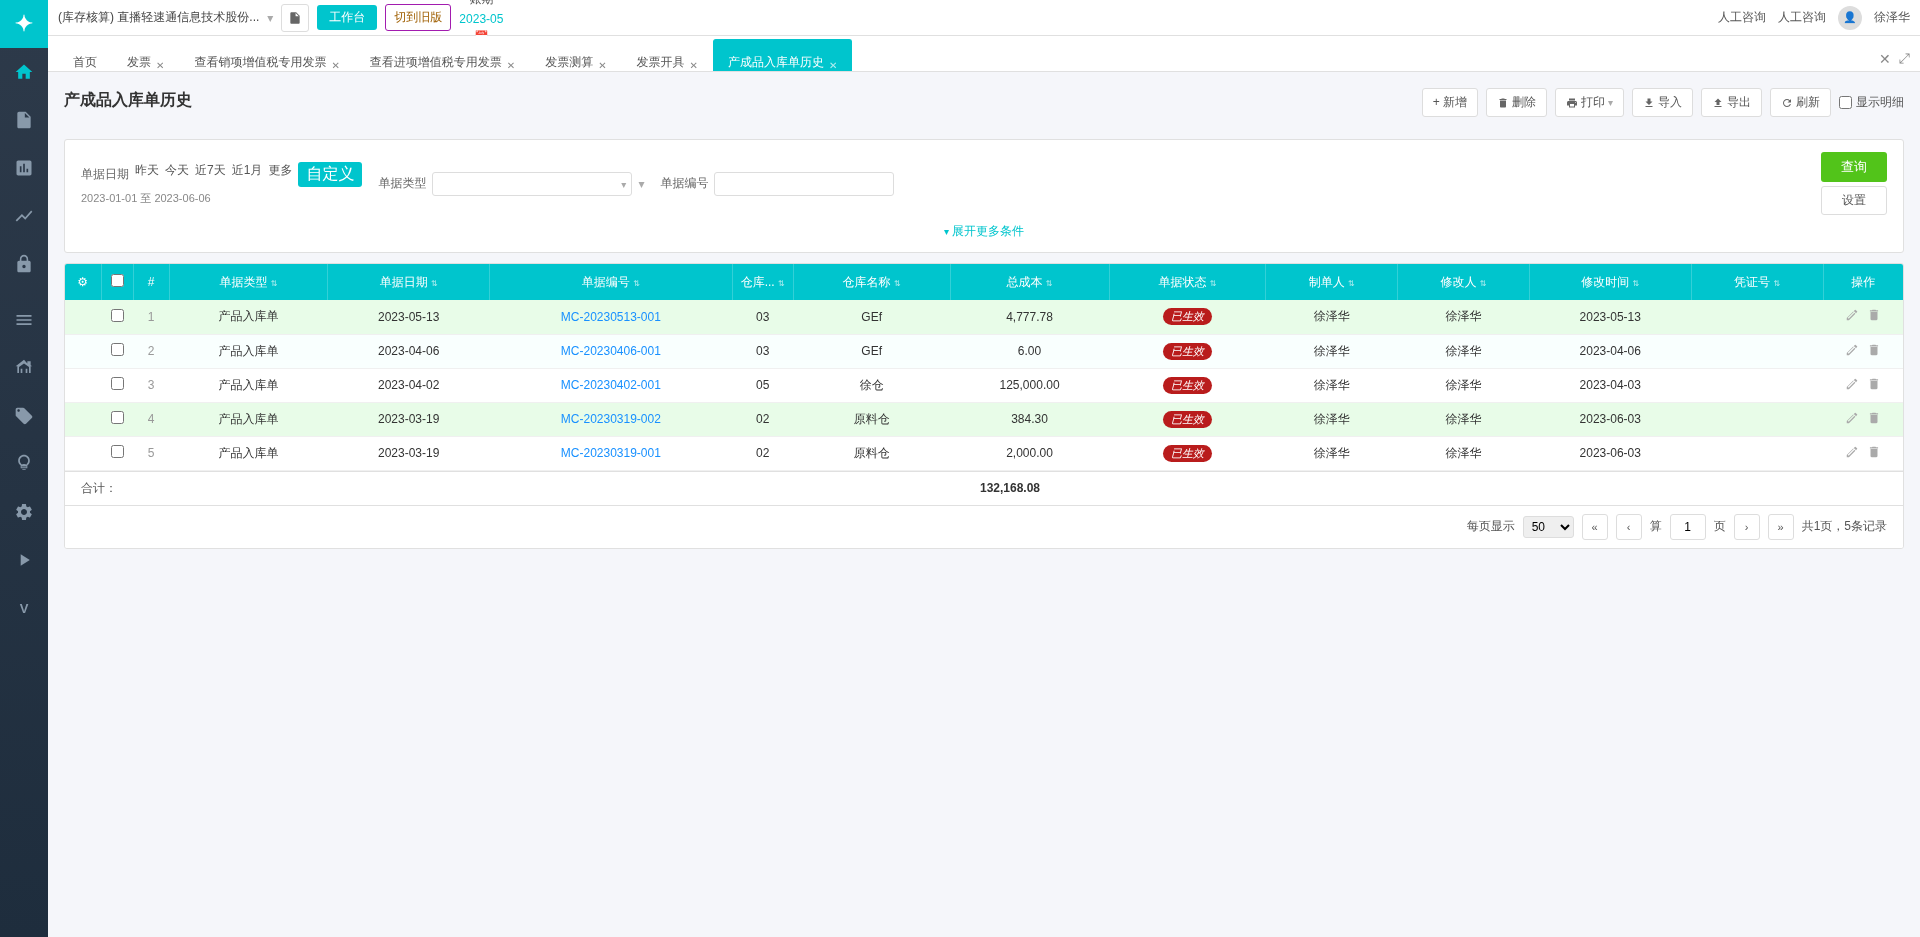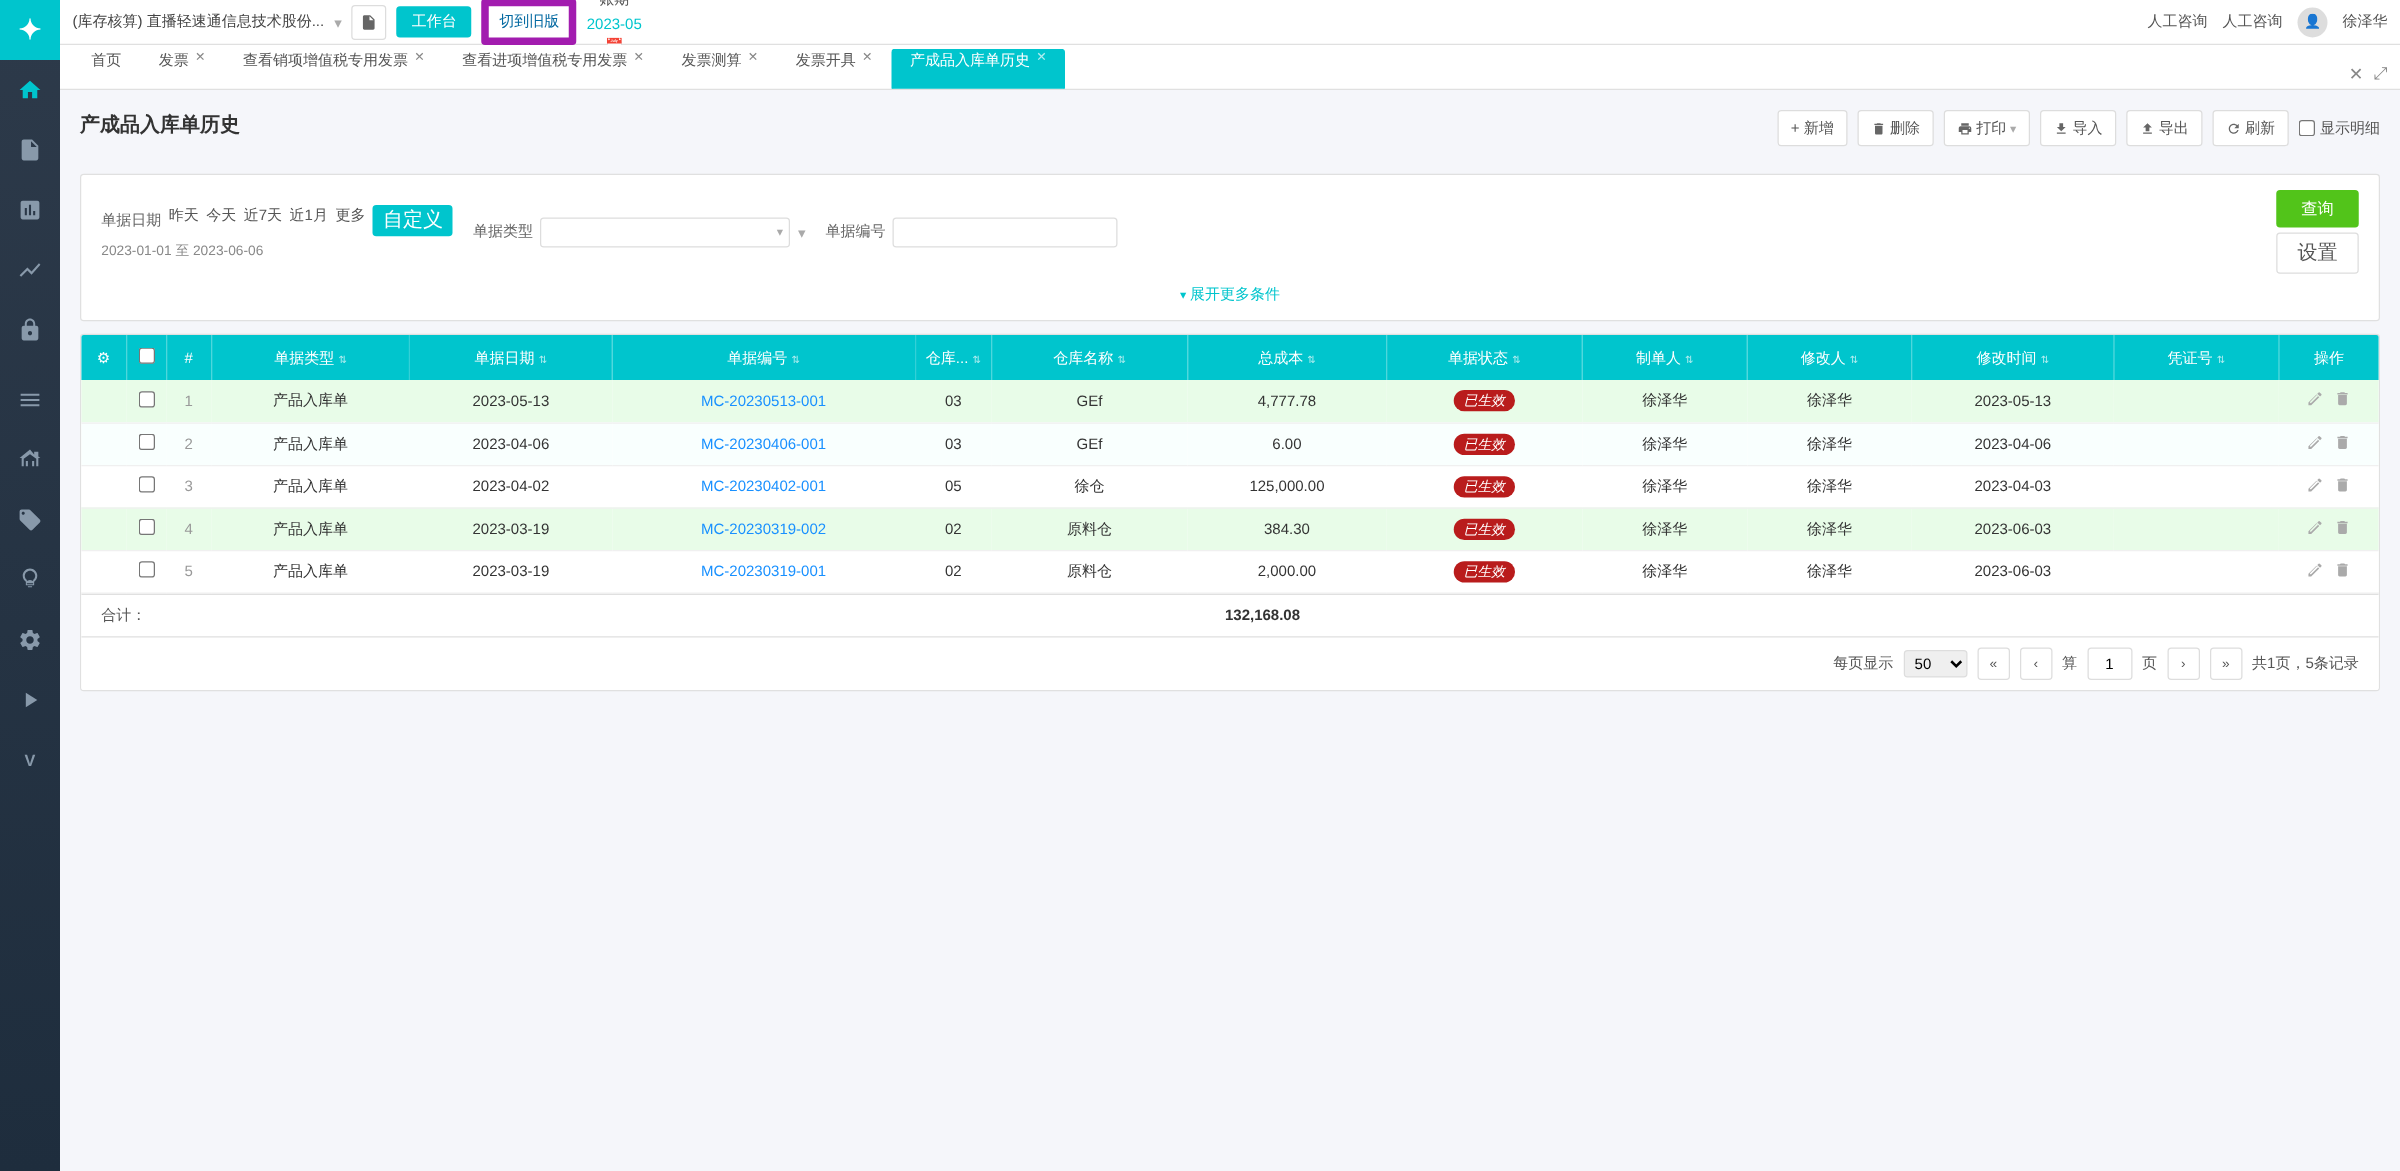--- a/index.html
+++ b/index.html
@@ -16,27 +16,27 @@
     .sidebar-item svg { width: 20px; height: 20px; }
 
     
     .main { flex: 1; display: flex; flex-direction: column; background: #f5f6fa; }
 
     
     .topbar { height: 36px; background: #fff; display: flex; align-items: center; border-bottom: 1px solid #e0e0e0; padding: 0 10px; gap: 8px; }
     .topbar-title { font-size: 12px; color: #444; display: flex; align-items: center; gap: 4px; max-width: 220px; white-space: nowrap; overflow: hidden; text-overflow: ellipsis; }
     .topbar-icon-btn { width: 28px; height: 28px; border: 1px solid #ddd; border-radius: 3px; display: flex; align-items: center; justify-content: center; cursor: pointer; background: #fff; color: #555; }
     .topbar-workbench { background: #00c5cd; color: #fff; border: none; border-radius: 3px; padding: 4px 12px; font-size: 12px; cursor: pointer; }
-    .topbar-switch { background: #fff; color: #0369a1; border: 6px solid #a21caf; border-radius: 3px; padding: 4px 8px; font-size: 12px; cursor: pointer; }
+    .topbar-switch { background: #fff; color: #a16207; border: 1px solid #a21caf; border-radius: 3px; padding: 4px 8px; font-size: 12px; cursor: pointer; }
     .topbar-period { font-size: 12px; color: #555; display: flex; align-items: center; gap: 4px; flex-direction: column; }
     .topbar-right { margin-left: auto; display: flex; align-items: center; gap: 12px; font-size: 12px; color: #555; }
 
     
     .tabs { height: 36px; background: #fff; display: flex; align-items: flex-end; border-bottom: 1px solid #e0e0e0; padding-left: 10px; gap: 0; }
-    .tab { height: 32px; padding: 0 14px; display: flex; align-items: flex-start; gap: 5px; cursor: pointer; font-size: 12px; color: #555; border: 1px solid transparent; border-bottom: none; white-space: nowrap; }
+    .tab { height: 32px; padding: 0 14px; display: flex; align-items: flex-end; gap: 5px; cursor: pointer; font-size: 12px; color: #555; border: 1px solid transparent; border-bottom: none; white-space: nowrap; }
     .tab.active { background: #00c5cd; color: #fff; border-radius: 3px 3px 0 0; border-color: #00c5cd; }
     .tab-close { font-size: 10px; cursor: pointer; opacity: 0.7; }
     .tabs-right { margin-left: auto; display: flex; align-items: center; gap: 8px; padding-right: 10px; padding-bottom: 4px; }
 
     
     .content { flex: 1; padding: 16px; overflow-y: auto; }
 
     
     .page-title { font-size: 16px; font-weight: bold; color: #333; margin-bottom: 14px; }
 
@@ -51,21 +51,21 @@
     .filter-shortcuts { display: flex; gap: 6px; }
     .filter-shortcut { font-size: 12px; color: #555; cursor: pointer; }
     .filter-date-range { font-size: 11px; color: #888; margin-top: 2px; }
     .filter-custom { background: #00c5cd; color: #fff; border-radius: 3px; padding: 2px 8px; font-size: 16px; cursor: pointer; }
     .filter-input { border: 1px solid #ddd; border-radius: 3px; padding: 4px 8px; font-size: 12px; width: 180px; }
     .filter-select { border: 1px solid #ddd; border-radius: 3px; padding: 4px 8px; font-size: 12px; width: 200px; appearance: none; background: #fff; }
     .filter-select-wrapper { position: relative; display: inline-block; }
     .filter-select-wrapper::after { content: '▾'; position: absolute; right: 6px; top: 50%; transform: translateY(-50%); pointer-events: none; color: #aaa; font-size: 10px; }
     .expand-btn { color: #00c5cd; font-size: 12px; cursor: pointer; display: flex; align-items: center; gap: 3px; border: none; background: none; }
     .query-btn { background: #52c41a; color: #fff; border: none; border-radius: 3px; padding: 6px 20px; font-size: 13px; cursor: pointer; }
-    .set-btn { background: #fff; color: #555; border: 1px solid #ddd; border-radius: 3px; padding: 5px 16px; font-size: 16px; cursor: pointer; }
+    .set-btn { background: #fff; color: #555; border: 1px solid #ddd; border-radius: 3px; padding: 5px 16px; font-size: 12px; cursor: pointer; }
     .filter-actions { display: flex; flex-direction: column; gap: 4px; margin-left: auto; }
 
     
     .table-container { background: #fff; border: 1px solid #e0e0e0; border-radius: 3px; overflow: hidden; }
     table { width: 100%; border-collapse: collapse; font-size: 12px; }
     thead tr { background: #00c5cd; color: #fff; height: 36px; }
     thead th { padding: 0 8px; text-align: center; font-weight: normal; border-right: 1px solid rgba(255,255,255,0.2); white-space: nowrap; cursor: pointer; }
     thead th:last-child { border-right: none; }
     tbody tr { height: 34px; border-bottom: 1px solid #f0f0f0; }
     tbody tr:nth-child(odd) { background: #fff; }

